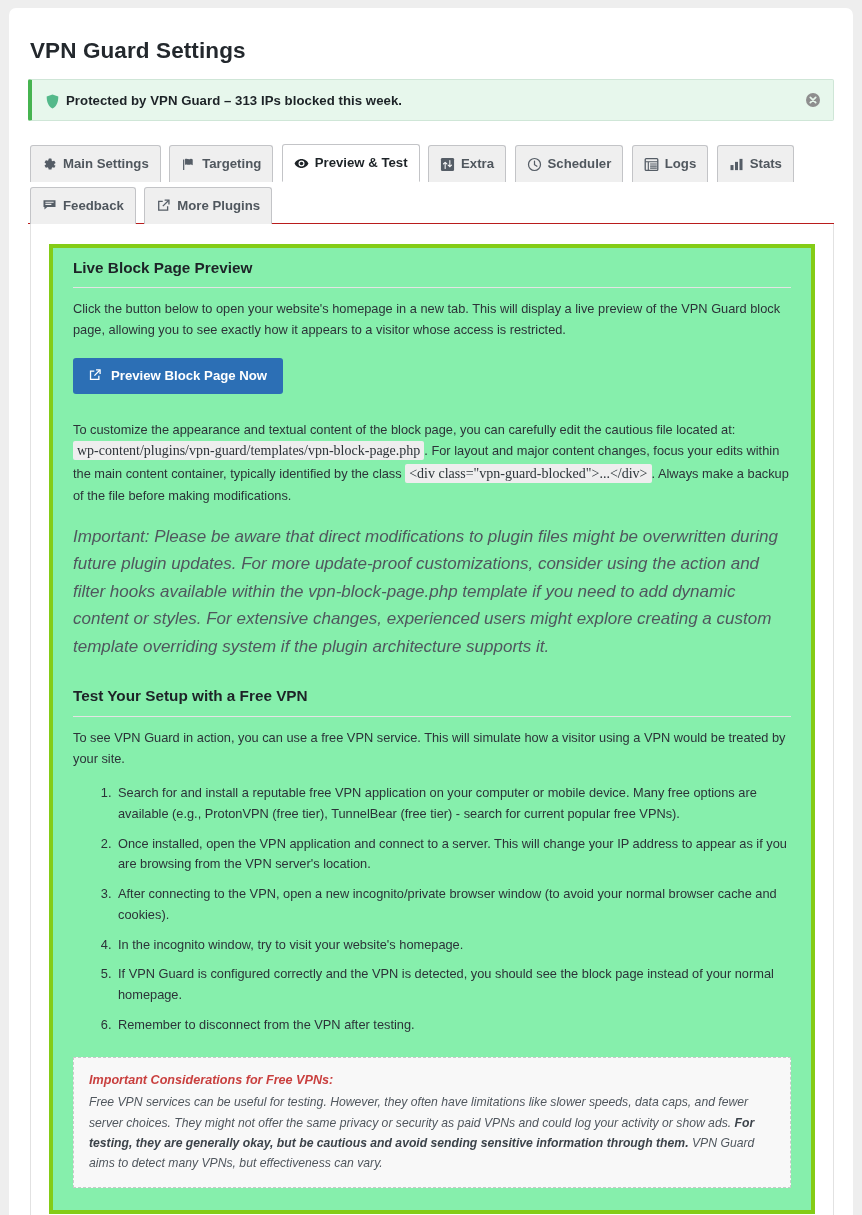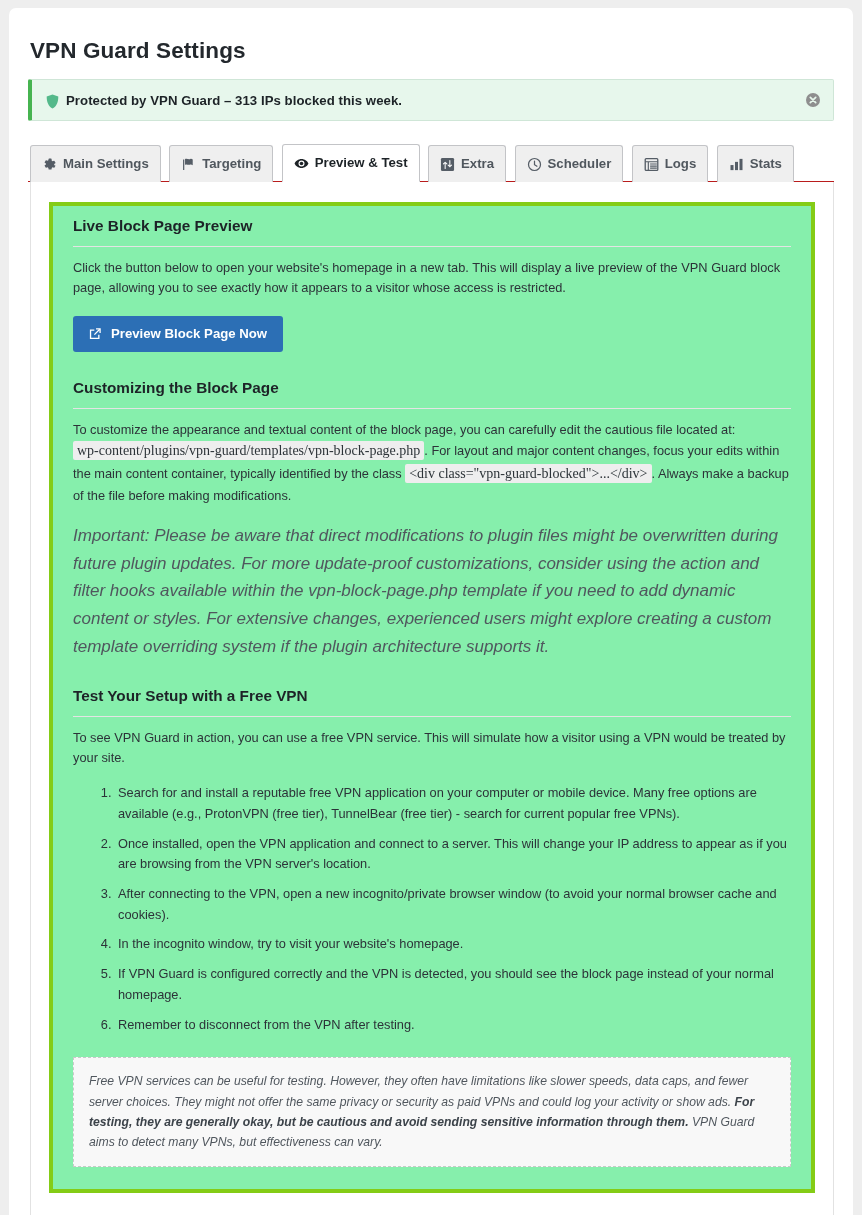--- a/index.html
+++ b/index.html
@@ -293,20 +293,41 @@
           <span class="tab-icon">
             <svg width="15" height="15" viewBox="0 0 16 16">
                 <rect x="1.6" y="8.6" width="3.2" height="5.4" fill="#555d66"></rect>
                 <rect x="6.4" y="5.2" width="3.2" height="8.8" fill="#555d66"></rect>
                 <rect x="11.2" y="2" width="3.2" height="12" fill="#555d66"></rect>
               </svg>
           </span>
           <span>Stats</span>
         </a>
       </div>
+      <div class="tab-row-2">
+        <a class="tab" href="#">
+          <span class="tab-icon">
+            <svg width="15" height="15" viewBox="0 0 16 16">
+                <path fill="#555d66" d="M1.6 2.4h12.8v7.2H5.6L2.6 12.3V9.6H1.6z"></path>
+                <path d="M3.6 4.6h8.8M3.6 6.8h6.4" stroke="#efefef" stroke-width="1.1"></path>
+              </svg>
+          </span>
+          <span>Feedback</span>
+        </a>
+        <a class="tab" href="#">
+          <span class="tab-icon">
+            <svg width="15" height="15" viewBox="0 0 16 16">
+                <path d="M12.4 8.8v4.2H2.9V3.5h4.3" fill="none" stroke="#555d66" stroke-width="1.4"></path>
+                <path d="M9.2 2.2h4.6v4.6" fill="none" stroke="#555d66" stroke-width="1.4"></path>
+                <path d="M13.4 2.6L7.3 8.7" stroke="#555d66" stroke-width="1.4"></path>
+              </svg>
+          </span>
+          <span>More Plugins</span>
+        </a>
+      </div>
     </div>
 
     <div class="content-panel">
       <div class="inner-card">
 
         <div class="section">
           <h2 class="section-title">Live Block Page Preview</h2>
           <p class="body">Click the button below to open your website's homepage in a new tab. This will display a live preview of the VPN Guard block page, allowing you to see exactly how it appears to a visitor whose access is restricted.</p>
           <button class="btn-primary">
             <span class="tab-icon">
@@ -314,21 +335,20 @@
                   <path d="M12.4 8.8v4.2H2.9V3.5h4.3" fill="none" stroke="#ffffff" stroke-width="1.5"></path>
                   <path d="M9.2 2.2h4.6v4.6" fill="none" stroke="#ffffff" stroke-width="1.5"></path>
                   <path d="M13.4 2.6L7.3 8.7" stroke="#ffffff" stroke-width="1.5"></path>
                 </svg>
             </span>
             <span>Preview Block Page Now</span>
           </button>
         </div>
 
         <div class="section">
-          <h2 class="section-title nt">Customizing the Block Page</h2>
           <p class="body">
             <span>To customize the appearance and textual content of the block page, you can carefully edit the cautious file located at:</span>
             <code class="inline">wp-content/plugins/vpn-guard/templates/vpn-block-page.php</code><span>. For layout and major content changes, focus your edits within the main content container, typically identified by the class</span>
             <code class="inline">&lt;div class="vpn-guard-blocked"&gt;...&lt;/div&gt;</code><span>. Always make a backup of the file before making modifications.</span>
           </p>
           <p class="note">Important: Please be aware that direct modifications to plugin files might be overwritten during future plugin updates. For more update-proof customizations, consider using the action and filter hooks available within the vpn-block-page.php template if you need to add dynamic content or styles. For extensive changes, experienced users might explore creating a custom template overriding system if the plugin architecture supports it.</p>
         </div>
 
         <div class="section">
           <h2 class="section-title nt">Test Your Setup with a Free VPN</h2>
@@ -336,20 +356,21 @@
           <ol class="steps">
             <li>Search for and install a reputable free VPN application on your computer or mobile device. Many free options are available (e.g., ProtonVPN (free tier), TunnelBear (free tier) - search for current popular free VPNs).</li>
             <li>Once installed, open the VPN application and connect to a server. This will change your IP address to appear as if you are browsing from the VPN server's location.</li>
             <li>After connecting to the VPN, open a new incognito/private browser window (to avoid your normal browser cache and cookies).</li>
             <li>In the incognito window, try to visit your website's homepage.</li>
             <li>If VPN Guard is configured correctly and the VPN is detected, you should see the block page instead of your normal homepage.</li>
             <li>Remember to disconnect from the VPN after testing.</li>
           </ol>
 
           <div class="callout">
+            <div class="callout-title">Important Considerations for Free VPNs:</div>
             <p class="callout-body">
               <span>Free VPN services can be useful for testing. However, they often have limitations like slower speeds, data caps, and fewer server choices. They might not offer the same privacy or security as paid VPNs and could log your activity or show ads.</span>
               <b>For testing, they are generally okay, but be cautious and avoid sending sensitive information through them.</b>
               <span>VPN Guard aims to detect many VPNs, but effectiveness can vary.</span>
             </p>
           </div>
         </div>
 
       </div>
     </div>

